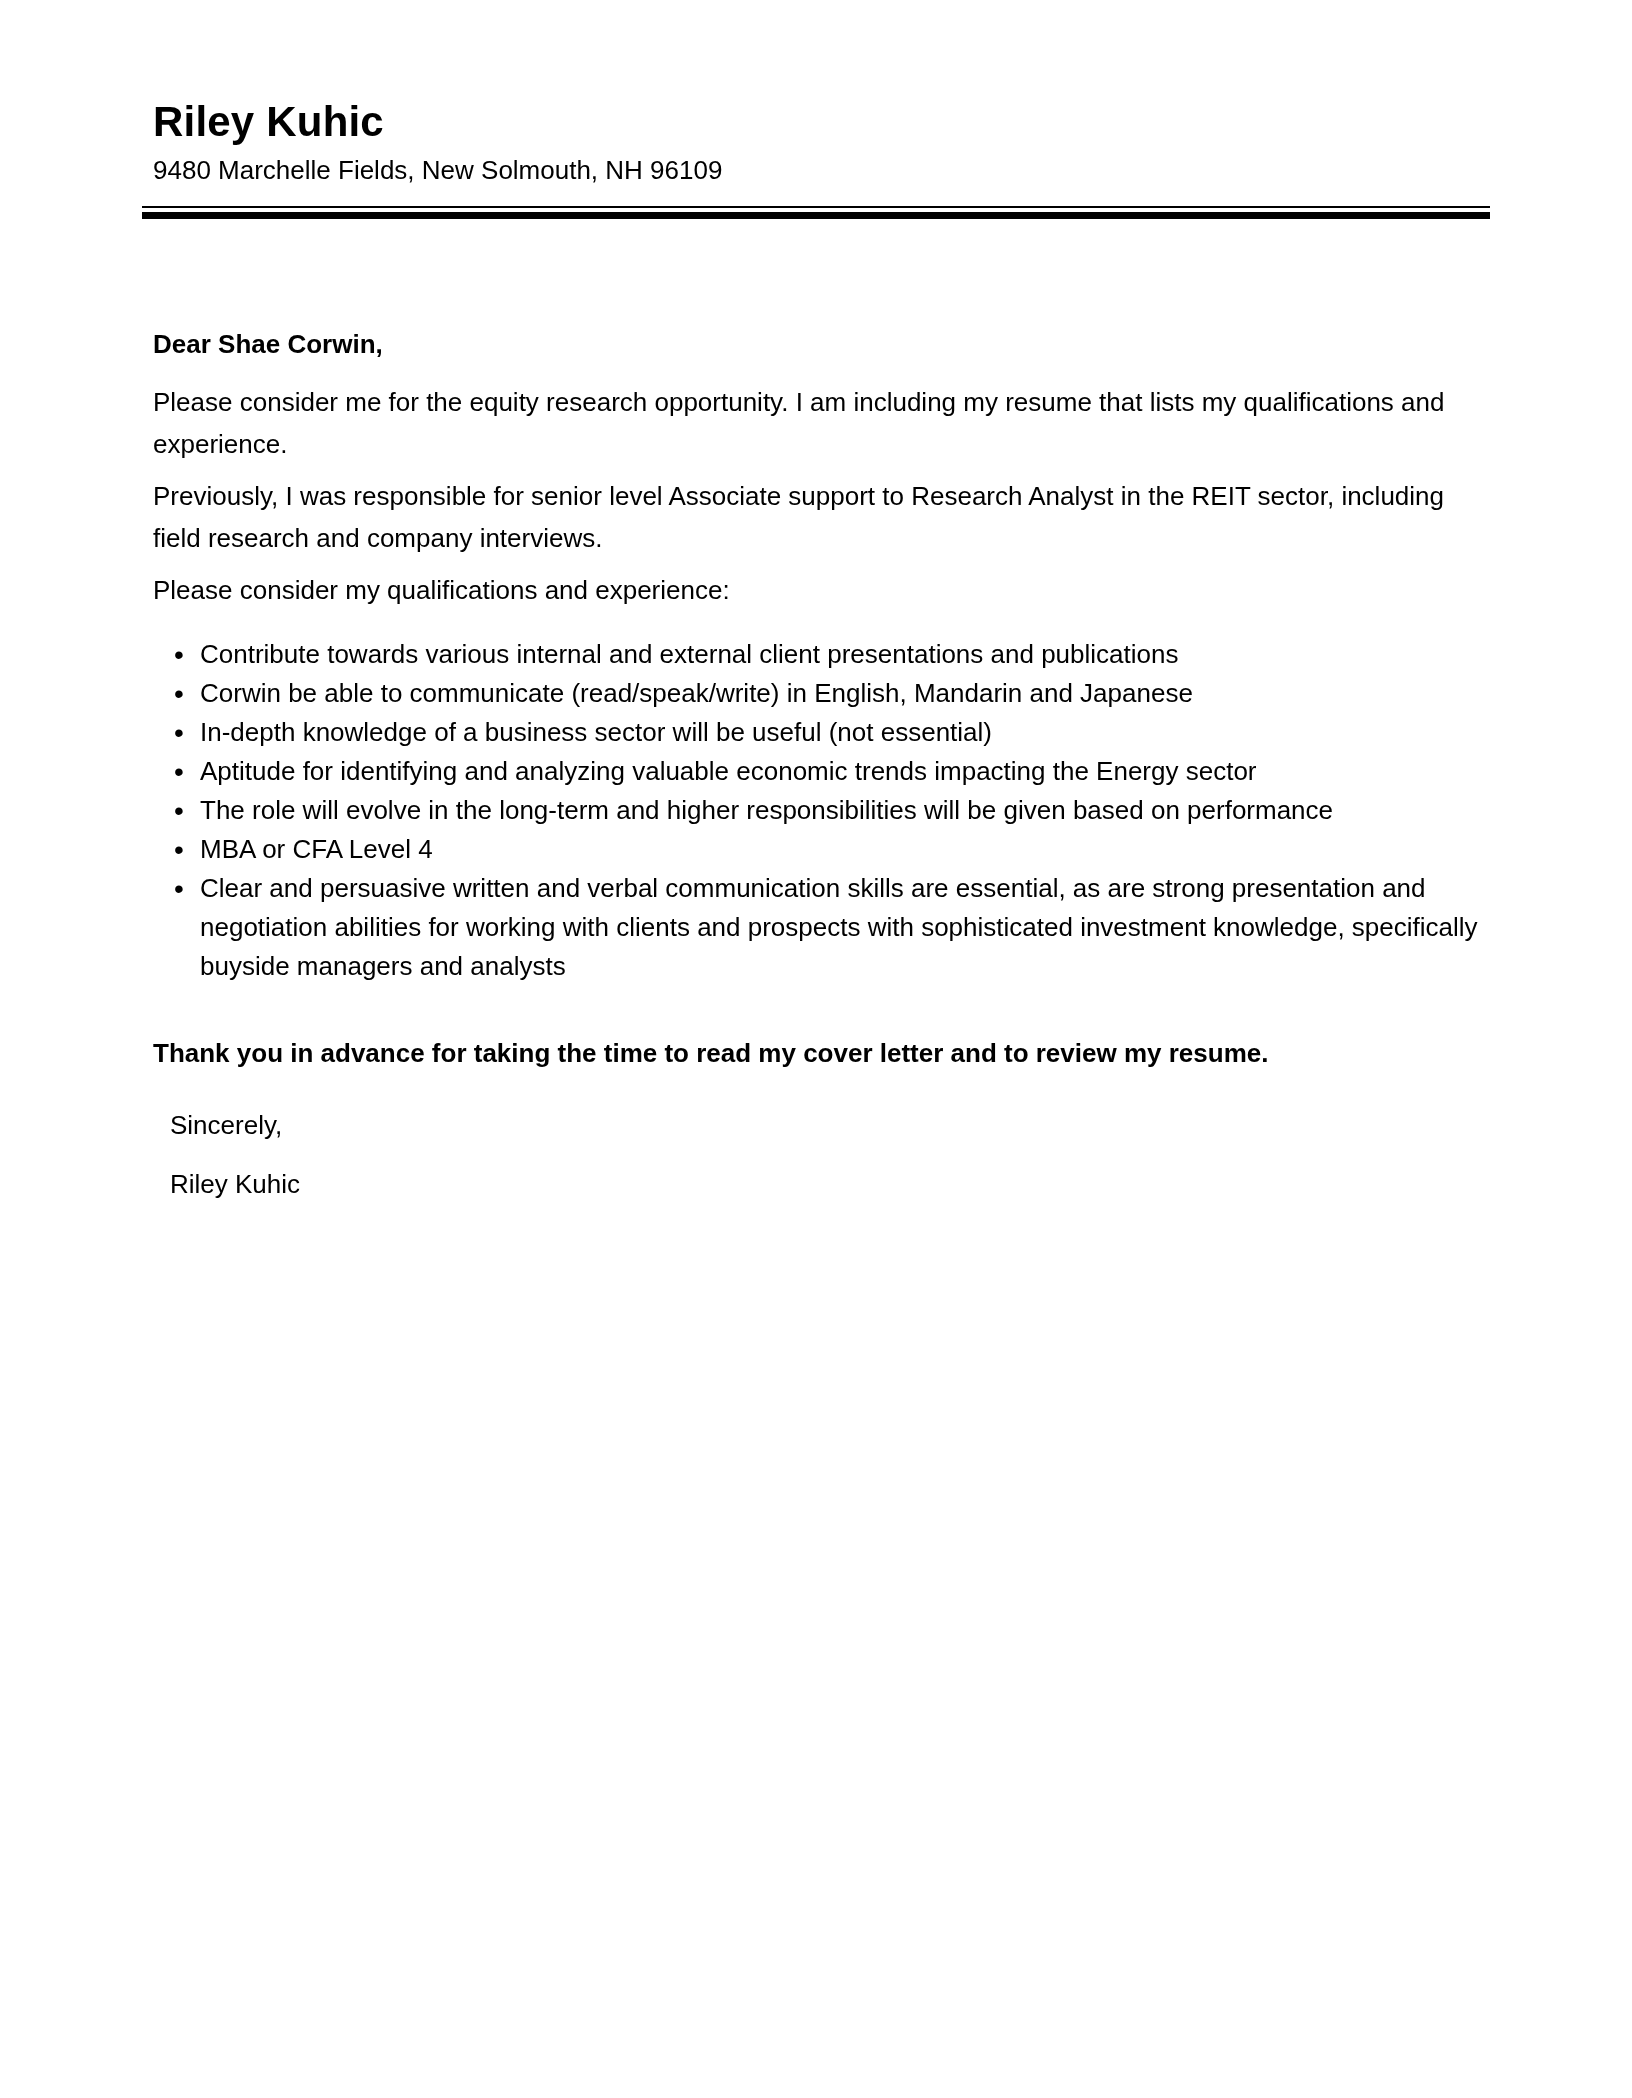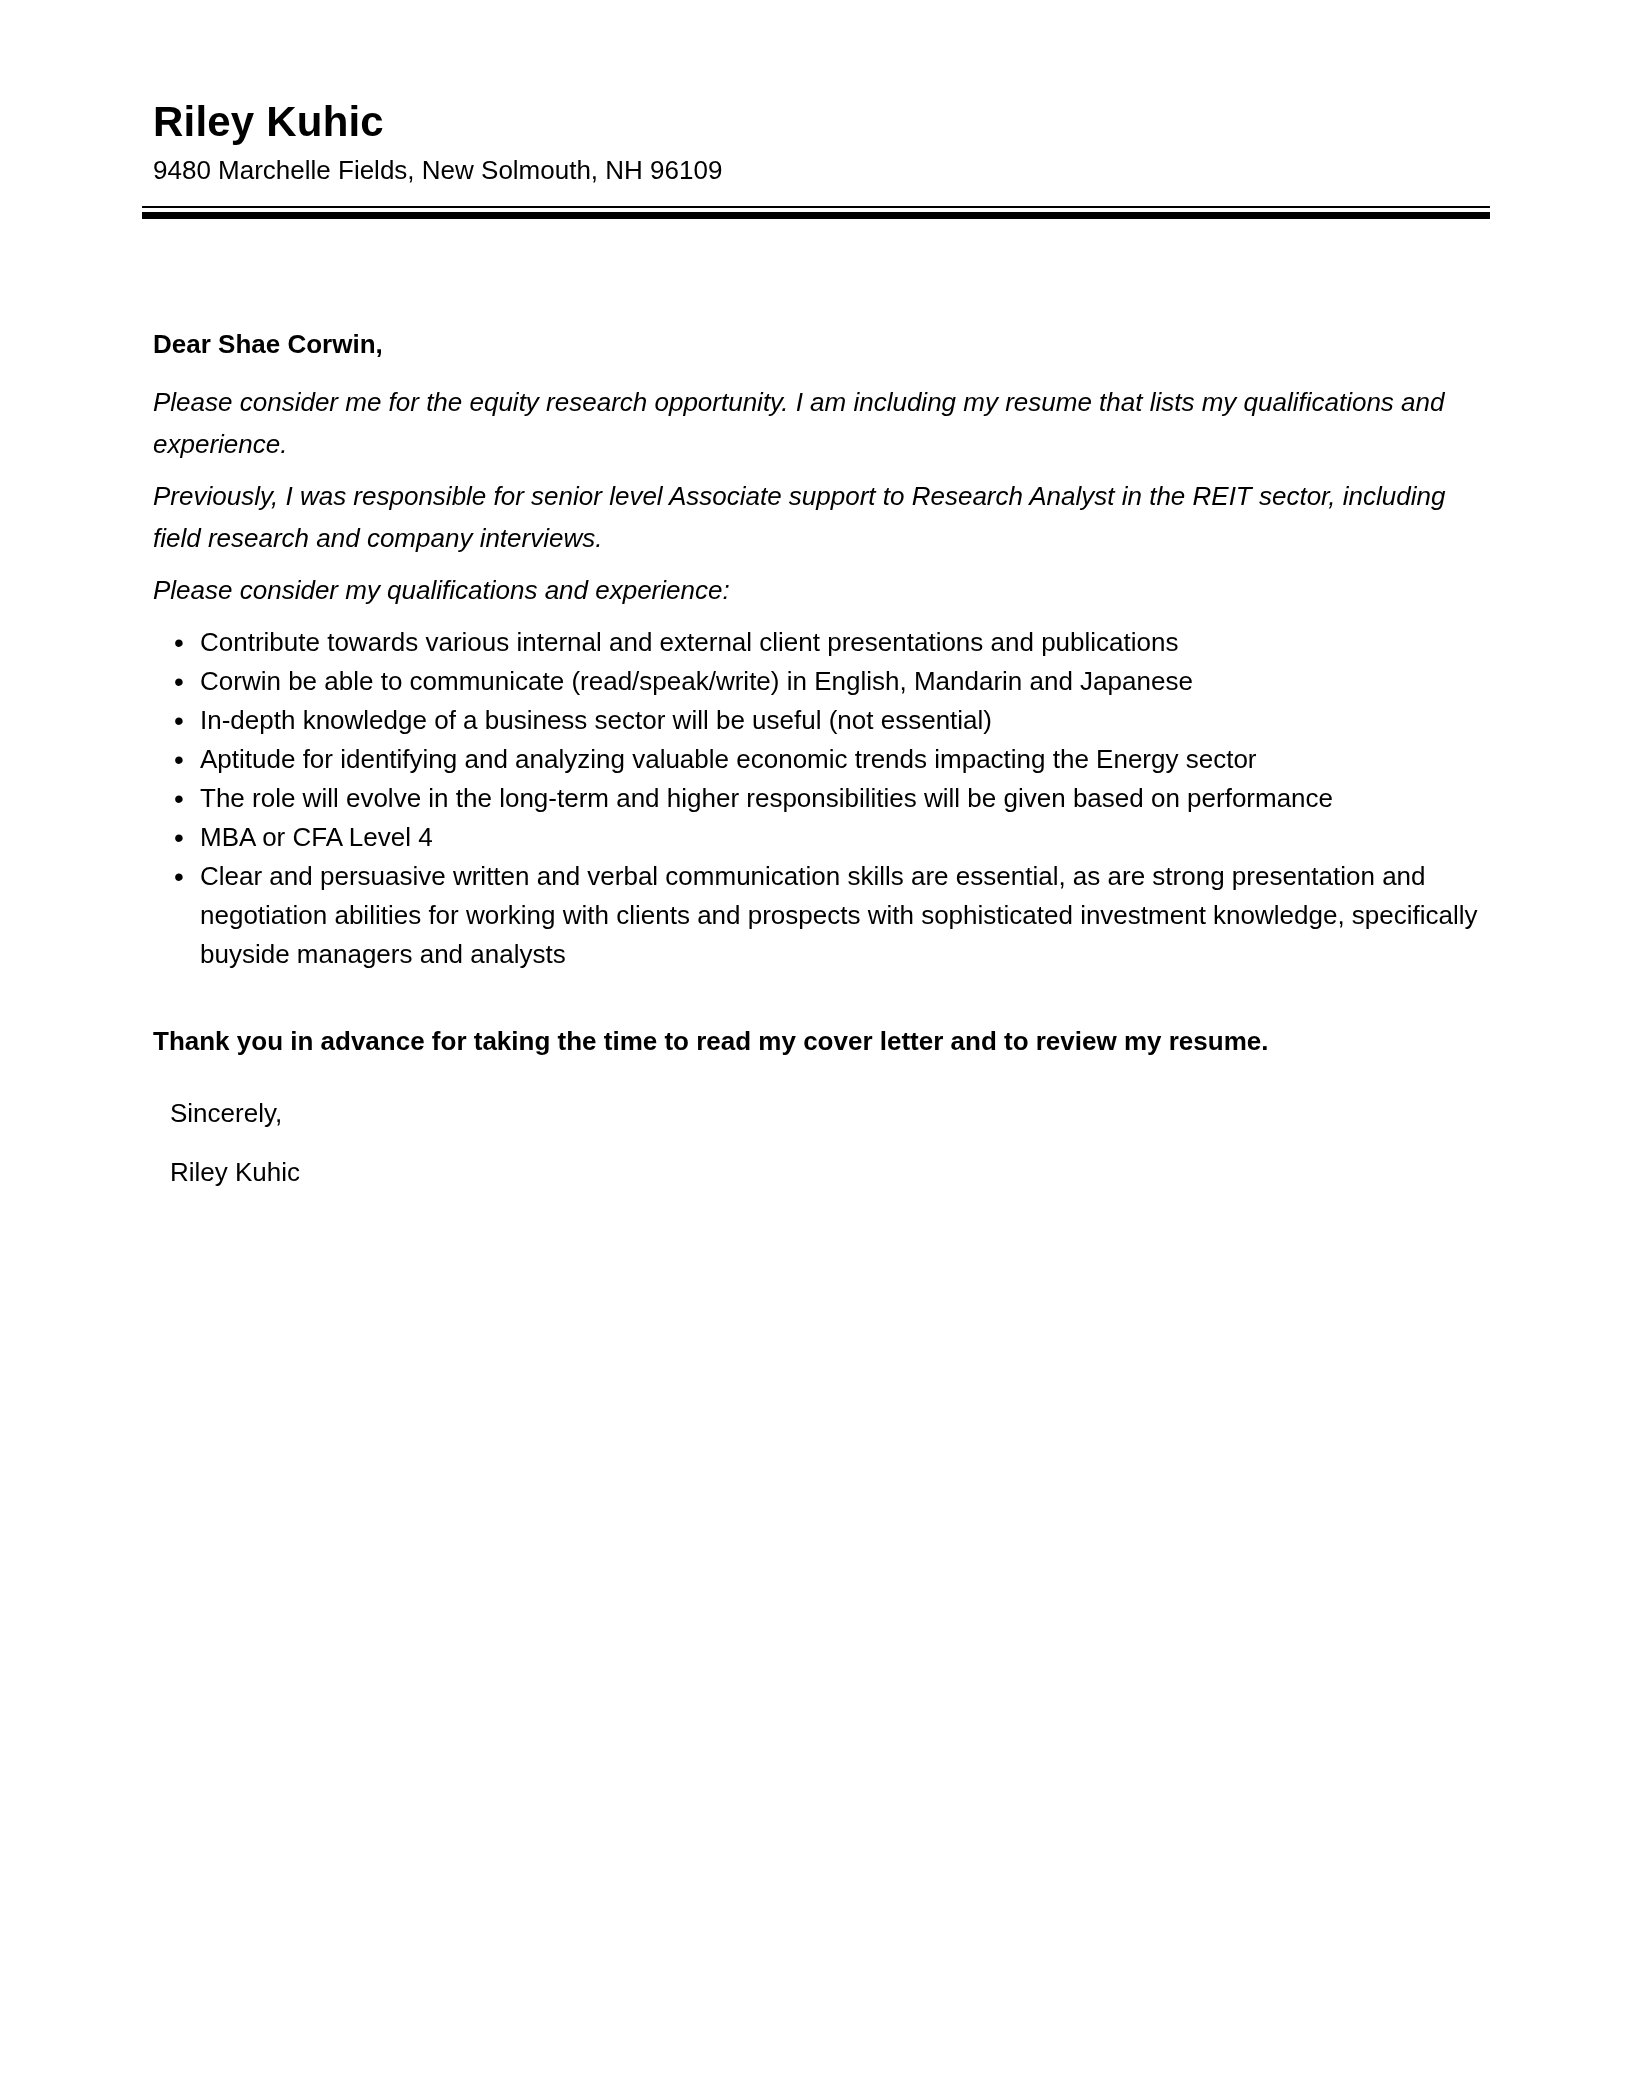--- a/index.html
+++ b/index.html
@@ -45,25 +45,24 @@
     padding-left: 11px;
     font-size: 26px;
     line-height: 42px;
   }
   .greeting {
     margin: 104px 0 16px 0;
     font-weight: bold;
   }
   .para {
     margin: 10px 0 0 0;
-    font-style: italic;
   }
   ul.qualifications-list {
     list-style: none;
-    margin: 12px 0 0 0;
+    margin: 24px 0 0 0;
     padding: 0;
   }
   ul.qualifications-list li {
     position: relative;
     padding-left: 47px;
     line-height: 39px;
     margin: 0;
   }
   ul.qualifications-list li::before {
     content: "\2022";

